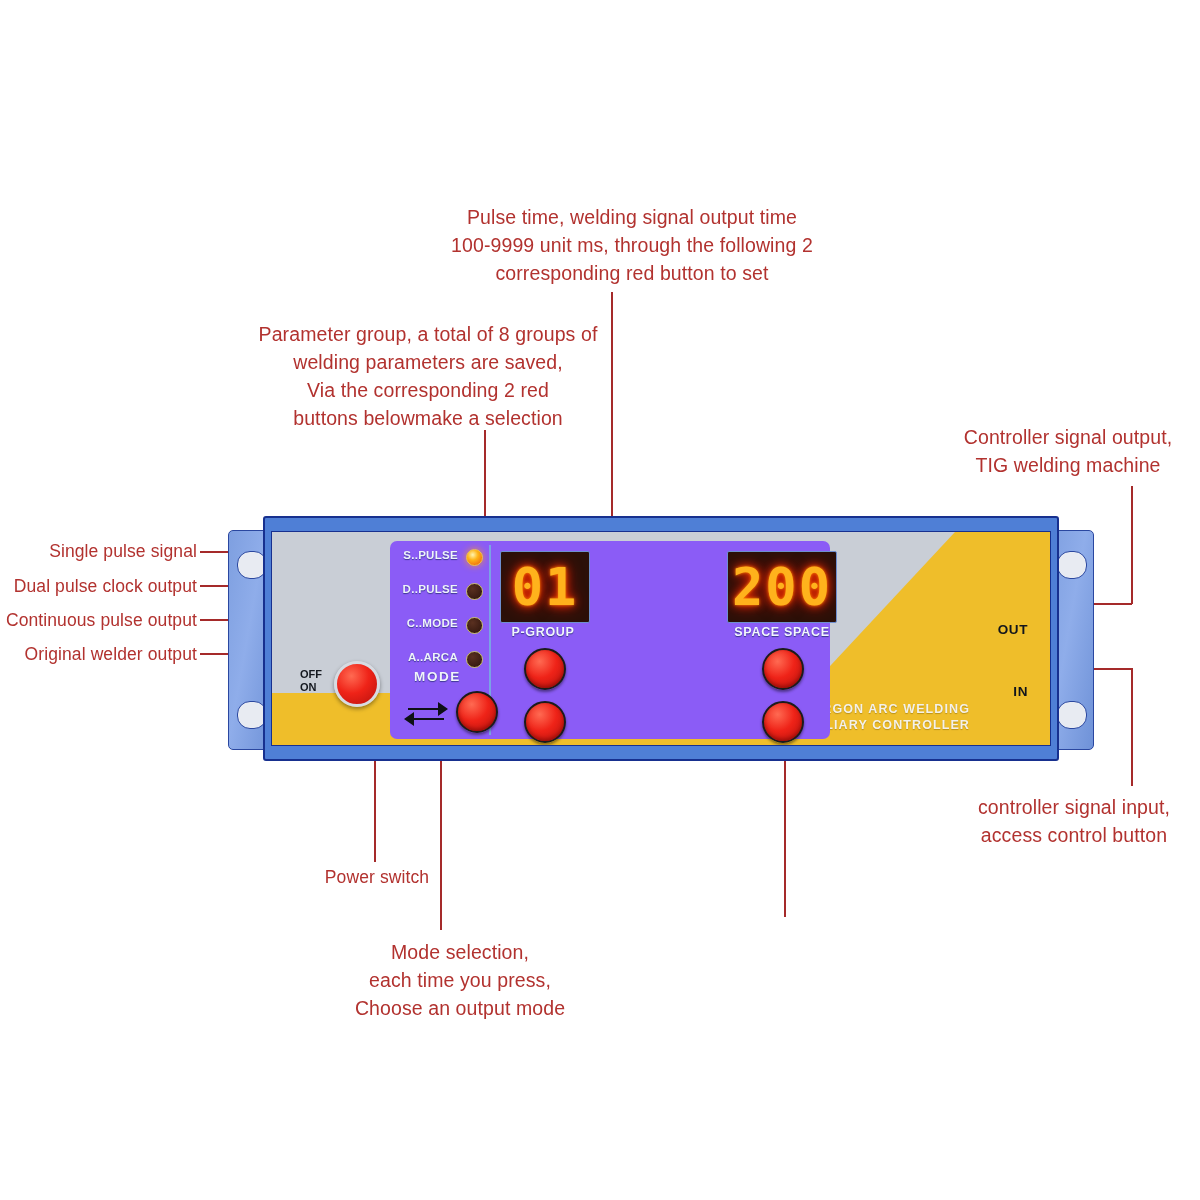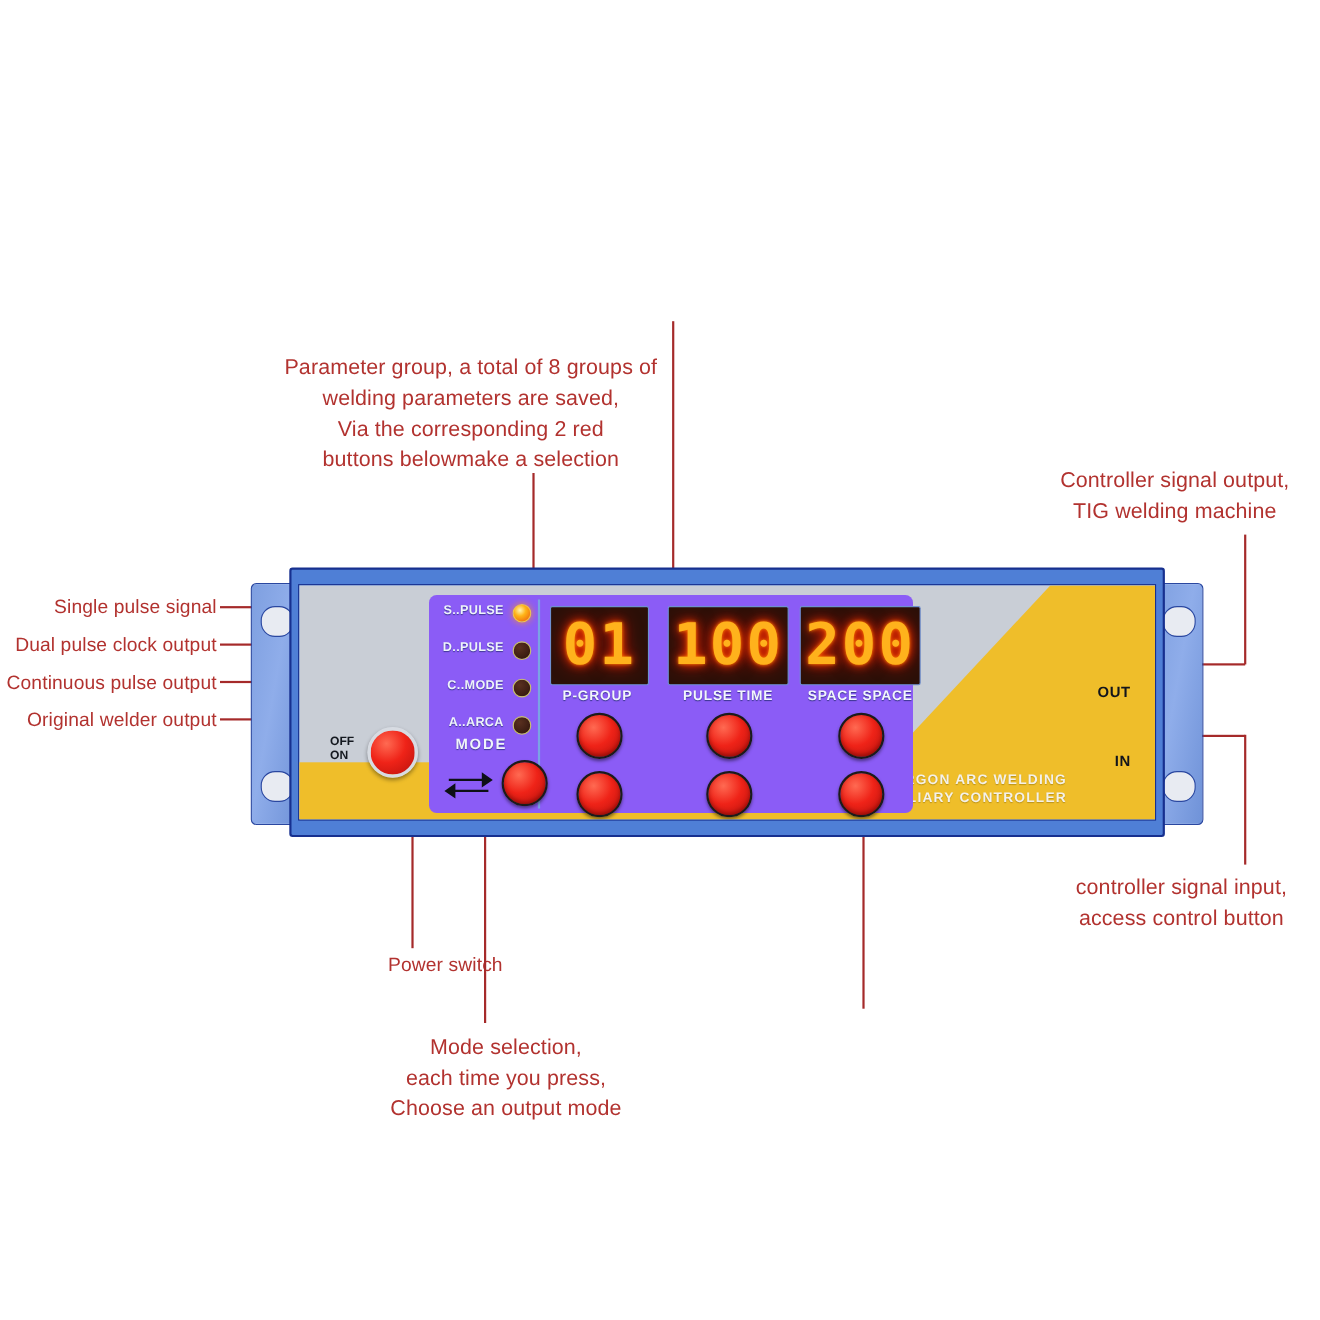--- a/index.html
+++ b/index.html
@@ -175,38 +175,41 @@
     position:absolute;width:100%;text-align:center;
     color:#f2f6fd;font-size:12.5px;font-weight:bold;letter-spacing:.7px;
     text-shadow:0 1px 1px rgba(10,30,80,.65);
   }
 </style>
 </head>
 <body>
 
 <div class="stage">
 
+  <div class="anno" style="left:432px;top:203px;width:400px;">Pulse time, welding signal output time
+100-9999 unit ms, through the following 2
+corresponding red button to set</div>
 
   <div class="anno" style="left:238px;top:320px;width:380px;">Parameter group, a total of 8 groups of
 welding parameters are saved,
 Via the corresponding 2 red
 buttons belowmake a selection</div>
 
   <div class="anno" style="left:942px;top:423px;width:252px;">Controller signal output,
 TIG welding machine</div>
 
   <div class="anno" style="left:952px;top:793px;width:244px;">controller signal input,
 access control button</div>
 
   <div class="anno left" style="left:0px;top:540px;width:197px;">Single pulse signal</div>
   <div class="anno left" style="left:0px;top:575px;width:197px;">Dual pulse clock output</div>
   <div class="anno left" style="left:0px;top:609px;width:197px;">Continuous pulse output</div>
   <div class="anno left" style="left:0px;top:643px;width:197px;">Original welder output</div>
 
-  <div class="anno small" style="left:297px;top:863px;width:160px;text-align:right;">Power switch</div>
+  <div class="anno small" style="left:297px;top:863px;width:160px;">Power switch</div>
 
   <div class="anno" style="left:340px;top:938px;width:240px;">Mode selection,
 each time you press,
 Choose an output mode</div>
 
 
   <div class="lead-v" style="left:611px;top:292px;height:238px;"></div>
   <div class="arrow-d" style="left:606px;top:527px;"></div>
 
   <div class="lead-v" style="left:484px;top:430px;height:100px;"></div>
@@ -308,28 +311,20 @@
 
           <div class="disp-grp" style="left:110px;">
             <div class="disp" style="width:88px;height:70px;">
               <span class="digits" style="font-size:52px;">01</span>
             </div>
             <div class="disp-cap" style="top:74px;left:-2px;">P-GROUP</div>
             <div class="rbtn" style="left:24px;top:97px;"></div>
             <div class="rbtn" style="left:24px;top:150px;"></div>
           </div>
 
-          <div class="disp-grp" style="left:217px;">
-            <div class="disp" style="width:108px;height:70px;">
-              <span class="digits" style="font-size:52px;">100</span>
-            </div>
-            <div class="disp-cap" style="top:74px;left:0px;">PULSE TIME</div>
-            <div class="rbtn" style="left:35px;top:97px;"></div>
-            <div class="rbtn" style="left:35px;top:150px;"></div>
-          </div>
 
           <div class="disp-grp" style="left:337px;">
             <div class="disp" style="width:108px;height:70px;">
               <span class="digits" style="font-size:52px;">200</span>
             </div>
             <div class="disp-cap" style="top:74px;left:0px;">SPACE SPACE</div>
             <div class="rbtn" style="left:35px;top:97px;"></div>
             <div class="rbtn" style="left:35px;top:150px;"></div>
           </div>
 

